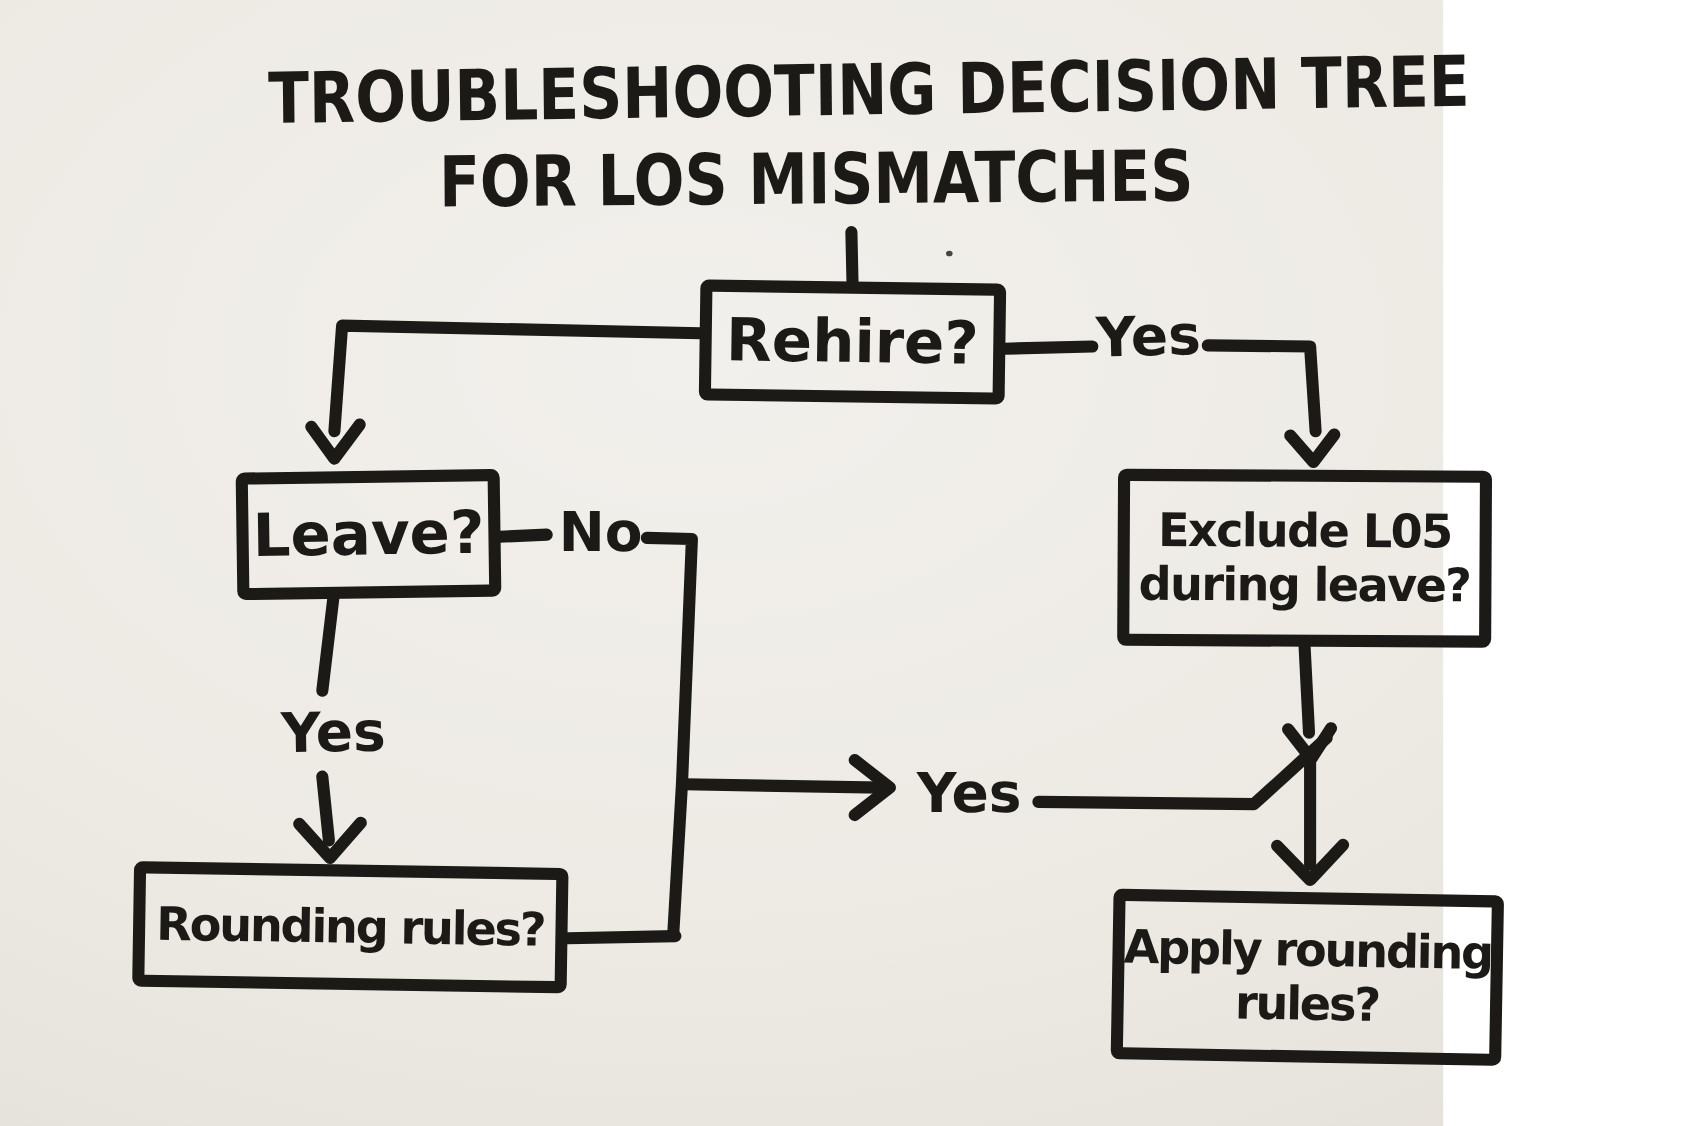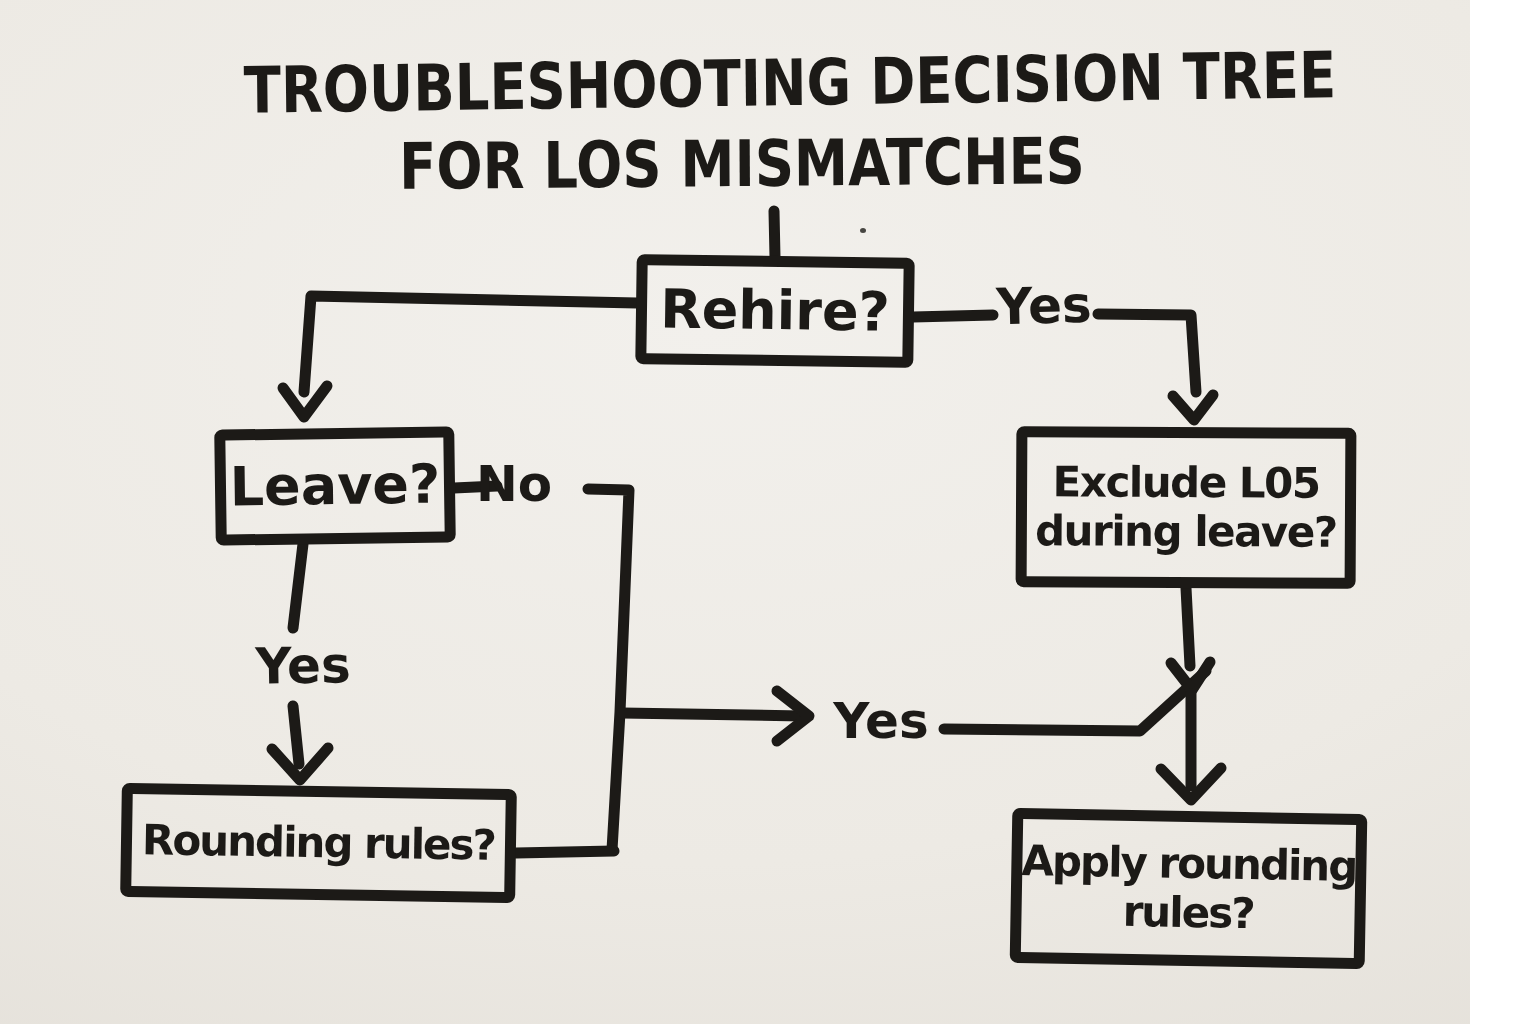--- a/index.html
+++ b/index.html
@@ -1,19 +1,19 @@
 <!DOCTYPE html>
 <html style="--background: #edeae4; --ink: #1c1a17;"><head>
 <meta charset="utf-8">
 <style>
   :root { --background:#edeae4; --ink:#1c1a17; }
   html,body{margin:0;padding:0;}
   body{width:1536px;height:1024px;overflow:hidden;}
   .stage{
-    position:relative;width:1470px;height:1024px;
+    position:relative;width:1312px;height:1024px;
     background:radial-gradient(115% 95% at 48% 32%, #f2f0ec 0%, var(--background) 55%, #e2ded7 100%);
     font-family:"DejaVu Sans","Liberation Sans",sans-serif;
     color:var(--ink);
   }
   .wires{position:absolute;inset:0;width:1536px;height:1024px;}
   .wires polyline{fill:none;stroke:var(--ink);stroke-width:11;stroke-linecap:round;stroke-linejoin:round;}
   .node{
     position:absolute;box-sizing:border-box;
     border:11px solid var(--ink);border-radius:8px;
     display:flex;flex-direction:column;align-items:center;justify-content:center;
@@ -95,21 +95,21 @@
     <div class="ln">Rounding rules?</div>
   </div>
 
   <div class="node" style="left:1011px;top:811px;width:355px;height:155px;transform:rotate(1deg);font-size:42px;letter-spacing:-2px;">
     <div class="ln">Apply rounding</div>
     <div class="ln">rules?</div>
   </div>
 
   <div class="lbl edge-label" style="left:1044px;top:306px;transform:translate(-50%,-50%) rotate(-1.5deg);">Yes</div>
 
-  <div class="lbl edge-label" style="left:514px;top:484px;">No</div>
+  <div class="lbl edge-label" style="left:546px;top:484px;">No</div>
 
   <div class="lbl edge-label" style="left:303px;top:666px;transform:translate(-50%,-50%) rotate(-1deg);">Yes</div>
 
   <div class="lbl edge-label" style="left:881px;top:721px;">Yes</div>
 
   <div class="speck" style="left:860px;top:228px;"></div>
 
 </div>
 
 </body></html>

